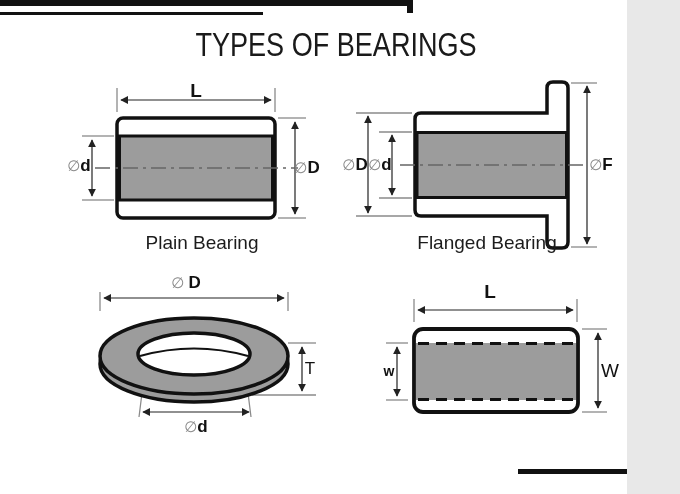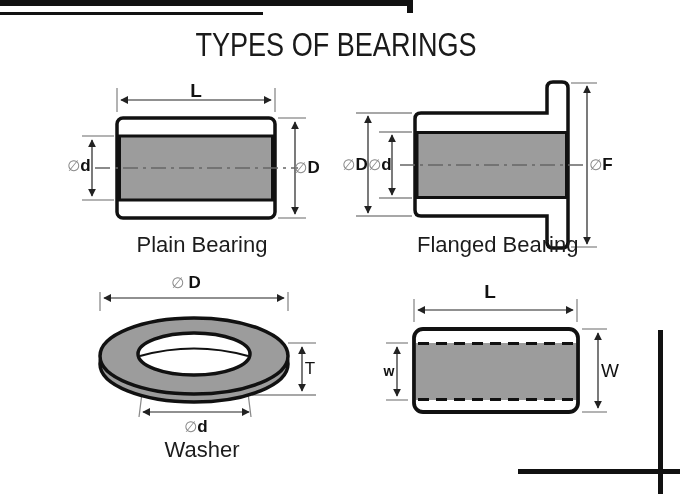--- a/index.html
+++ b/index.html
@@ -1,31 +1,31 @@
 <!DOCTYPE html>
 <html><head>
 <meta charset="utf-8">
 <style>
   html,body{margin:0;padding:0;background:#e8e8e8;}
   .canvas{
-    position:relative;width:680px;height:494px;background:#ffffff;overflow:hidden;
+    position:relative;width:627px;height:494px;background:#ffffff;overflow:hidden;
     font-family:"Liberation Sans",sans-serif;color:#111;
   }
   .mark{position:absolute;background:#111;}
   .title{
     position:absolute;left:156px;top:26px;width:360px;text-align:center;
     font-size:33px;font-weight:400;color:#1a1a1a;letter-spacing:0px;
     transform:scaleX(0.82);transform-origin:50% 50%;white-space:nowrap;
   }
   svg.draw{position:absolute;left:0;top:0;}
   .lbl{position:absolute;white-space:nowrap;text-align:center;}
   .dim-lbl{font-size:17px;font-weight:600;color:#111;}
   .dim-lbl .sym{color:#8a8a8a;font-weight:400;font-family:"DejaVu Sans",sans-serif;font-size:15px;}
   .dim-lbl .sp{display:inline-block;width:4px;}
-  .cap{font-size:22px;font-weight:400;color:#1c1c1c;}
+  .cap{font-size:19px;font-weight:400;color:#1c1c1c;}
   .small{font-size:14px;font-weight:600;}
   .big{font-size:19px;font-weight:600;}
 </style>
 </head>
 <body>
 
 <div class="canvas">
 
   <div class="mark" style="left:0;top:0;width:413px;height:6px;"></div>
   <div class="mark" style="left:407px;top:0;width:6px;height:13px;"></div>
@@ -124,24 +124,23 @@
   </svg>
 
   <div class="lbl dim-lbl big" style="left:176px;top:80px;width:40px;"><span>L</span></div>
   <div class="lbl dim-lbl" style="left:54px;top:156px;width:50px;"><span class="sym">∅</span><span>d</span></div>
   <div class="lbl dim-lbl" style="left:282px;top:158px;width:50px;"><span class="sym">∅</span><span>D</span></div>
   <div class="lbl cap" style="left:132px;top:232px;width:140px;">Plain Bearing</div>
 
   <div class="lbl dim-lbl" style="left:330px;top:155px;width:50px;"><span class="sym">∅</span><span>D</span></div>
   <div class="lbl dim-lbl" style="left:355px;top:155px;width:50px;"><span class="sym">∅</span><span>d</span></div>
   <div class="lbl dim-lbl" style="left:576px;top:155px;width:50px;"><span class="sym">∅</span><span>F</span></div>
-  <div class="lbl cap" style="left:417px;top:232px;width:160px;">Flanged Bearing</div>
+  <div class="lbl cap" style="left:407px;top:232px;width:160px;">Flanged Bearing</div>
 
   <div class="lbl dim-lbl" style="left:160px;top:273px;width:52px;"><span class="sym">∅</span><span class="sp"></span><span>D</span></div>
   <div class="lbl dim-lbl" style="left:295px;top:359px;width:30px;font-weight:400;"><span>T</span></div>
   <div class="lbl dim-lbl" style="left:171px;top:417px;width:50px;"><span class="sym">∅</span><span>d</span></div>
-  <div class="lbl cap" style="left:132px;top:437px;width:140px;">Washer</div>
 
   <div class="lbl dim-lbl big" style="left:470px;top:281px;width:40px;"><span>L</span></div>
   <div class="lbl dim-lbl small" style="left:374px;top:363px;width:30px;"><span>w</span></div>
   <div class="lbl dim-lbl big" style="left:595px;top:360px;width:30px;font-weight:400;"><span>W</span></div>
 
 </div>
 
 </body></html>

